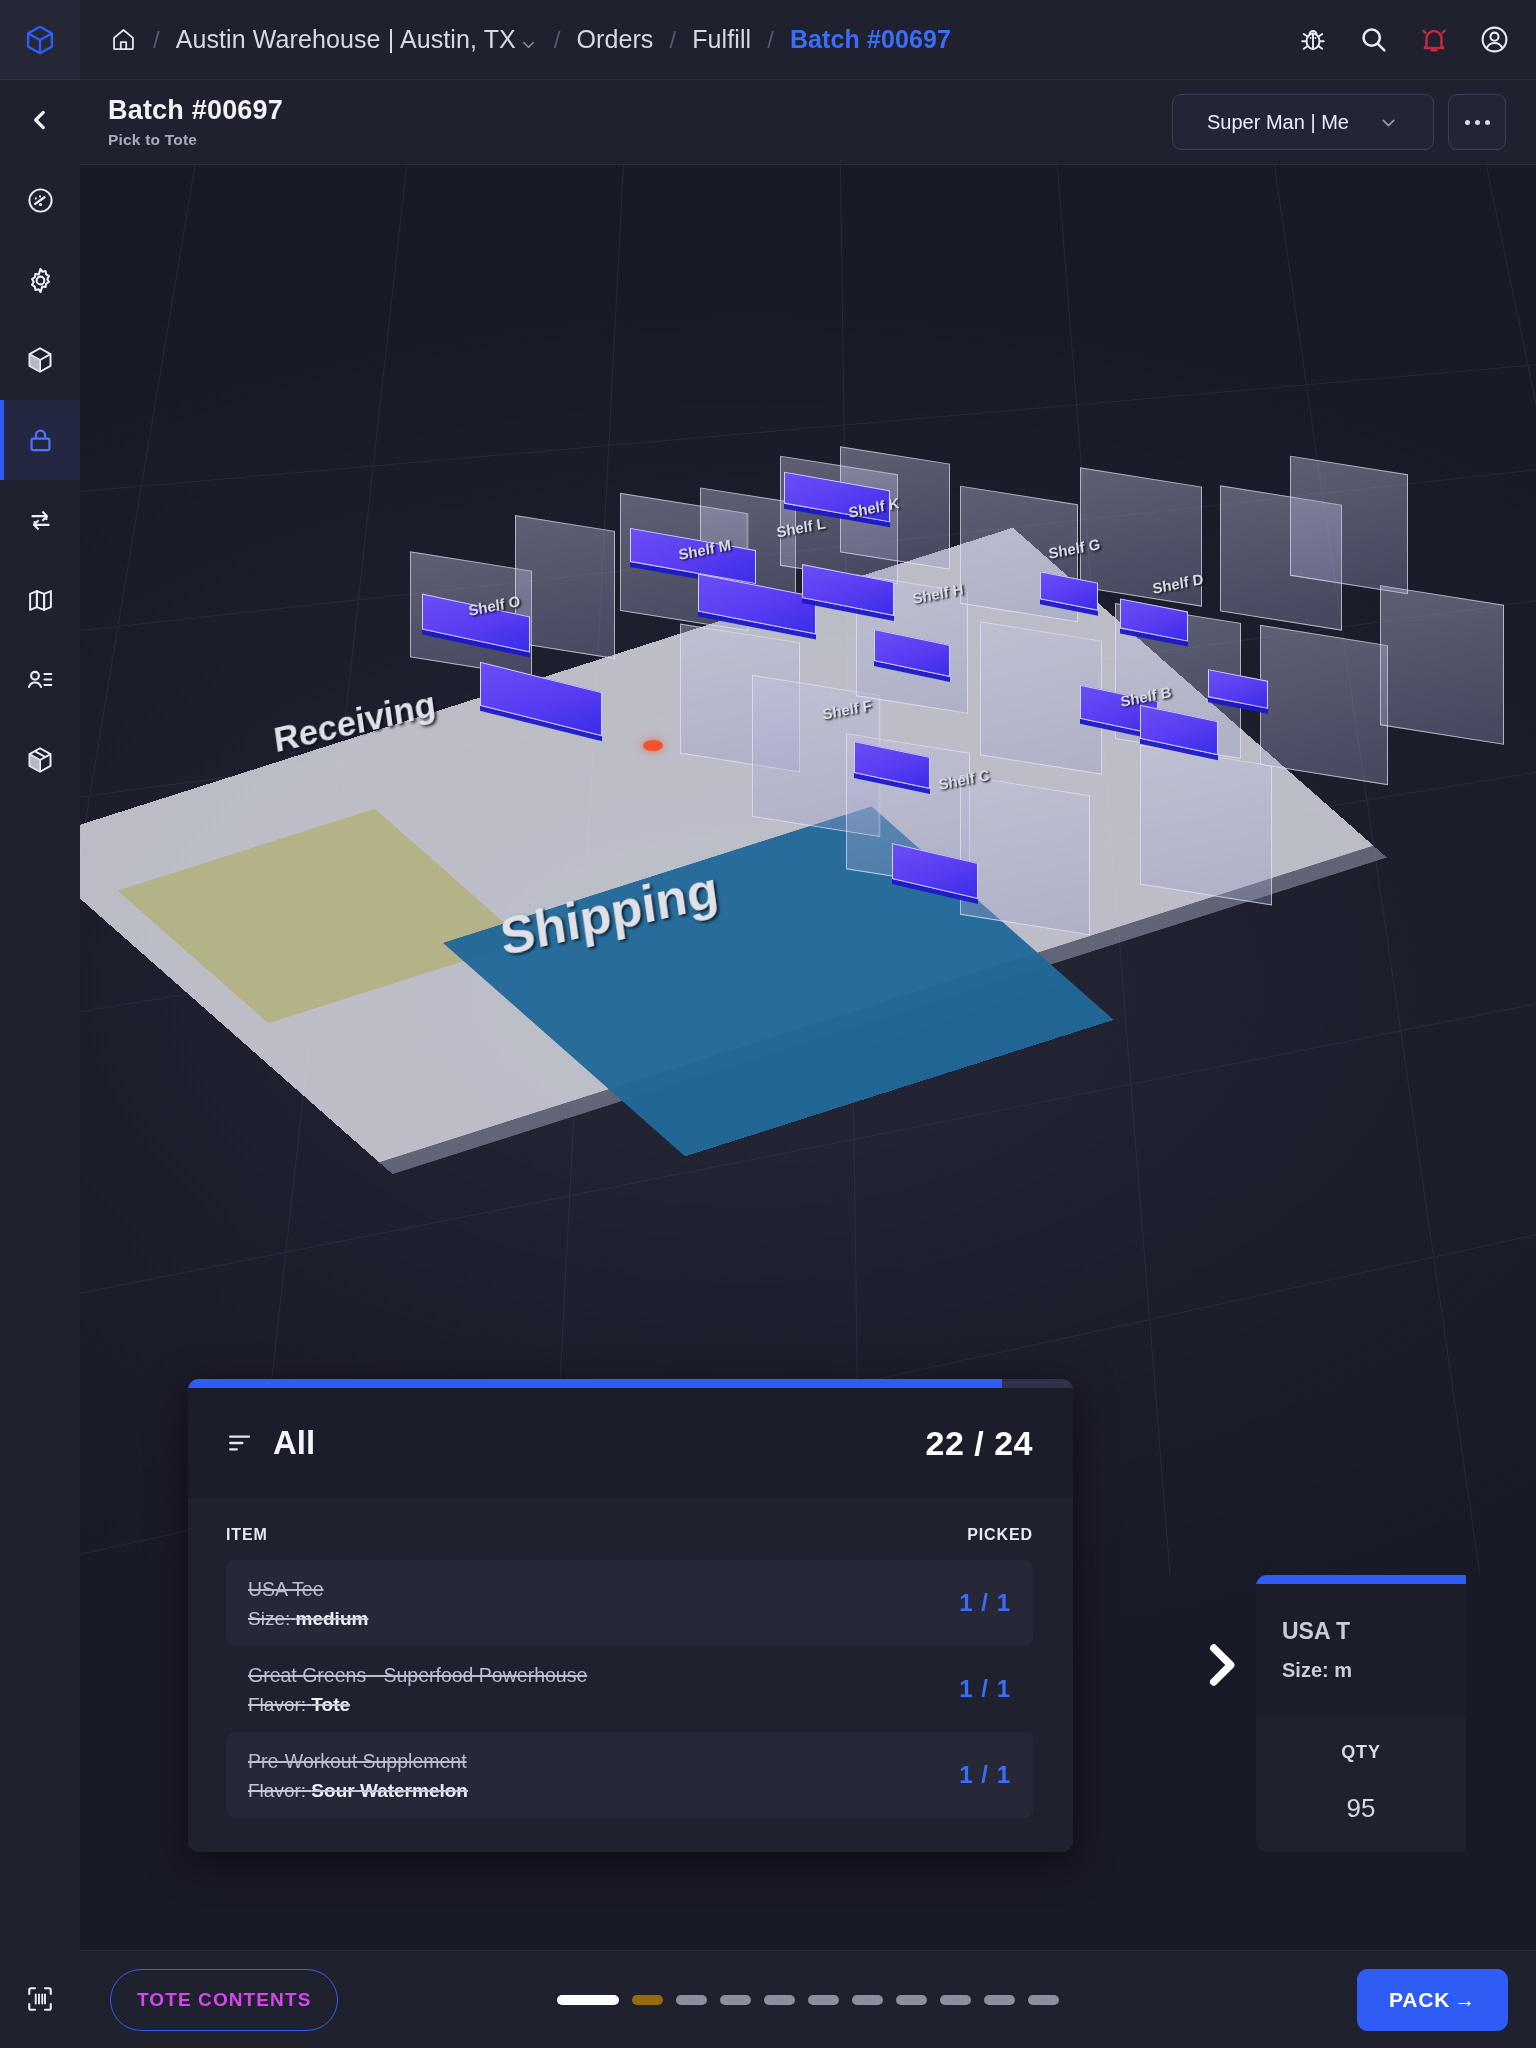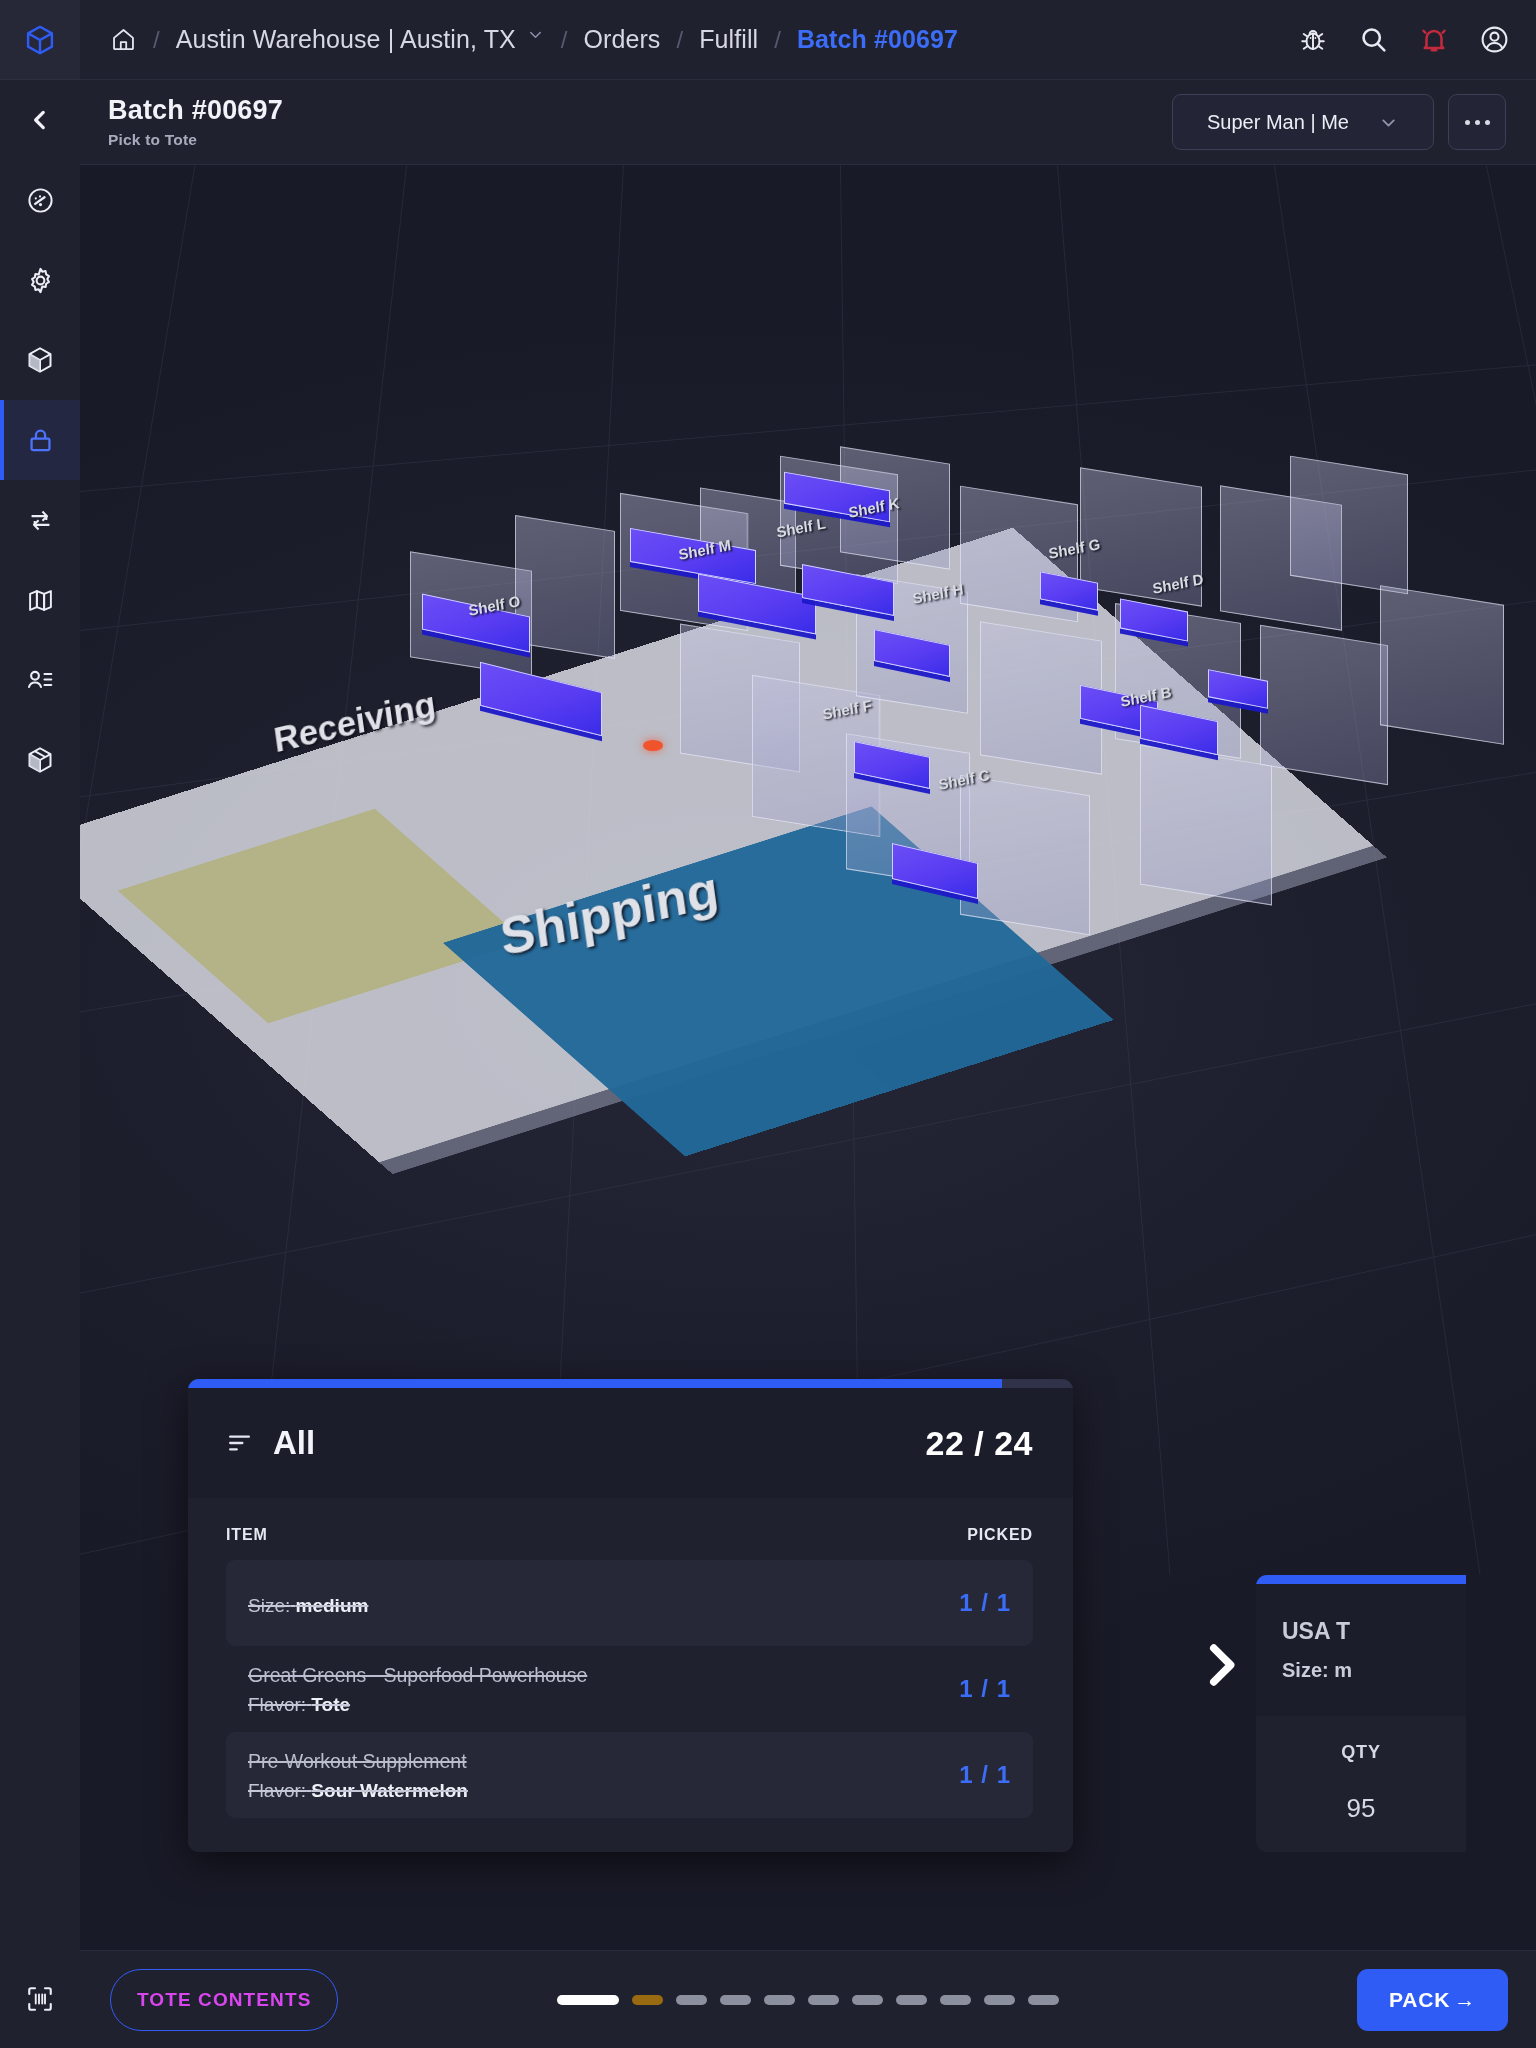--- a/index.html
+++ b/index.html
@@ -36,21 +36,21 @@
   .right { flex: 1; display: flex; flex-direction: column; position: relative; }
 
   
   .topbar {
     height: 80px; background: #20212f; display: flex; align-items: center;
     padding: 0 26px 0 30px; border-bottom: 1px solid #2a2c3c; flex: 0 0 80px;
   }
   .crumbs { display: flex; align-items: center; gap: 0; flex: 1; }
   .crumb {
     color: #d6d8e3; font-size: 25px; letter-spacing: .1px; white-space: nowrap;
-    display: flex; align-items: flex-start; gap: 10px;
+    display: flex; align-items: flex-end; gap: 3px;
   }
   .crumb.cur { color: #3b6df8; font-weight: 700; }
   .sep { color: #555a72; font-size: 24px; margin: 0 16px; }
   .top-icons { display: flex; align-items: center; gap: 30px; }
 
   
   .pagehead {
     height: 85px; background: #20212f; display: flex; align-items: center;
     padding: 0 30px 0 28px; border-bottom: 1px solid #2a2c3c; flex: 0 0 85px;
     position: relative; z-index: 30;
@@ -476,20 +476,21 @@
           </div>
 
           <div class="card-body">
             <div class="col-head">
               <span class="c1">ITEM</span>
               <span>PICKED</span>
             </div>
 
             <div class="row alt">
               <div class="info">
+                <div class="nm">USA Tee</div>
                 <div class="meta">
                   <span>Size:</span>
                   <b>medium</b>
                 </div>
               </div>
               <div class="pk">1 / 1</div>
             </div>
 
             <div class="row">
               <div class="info">

